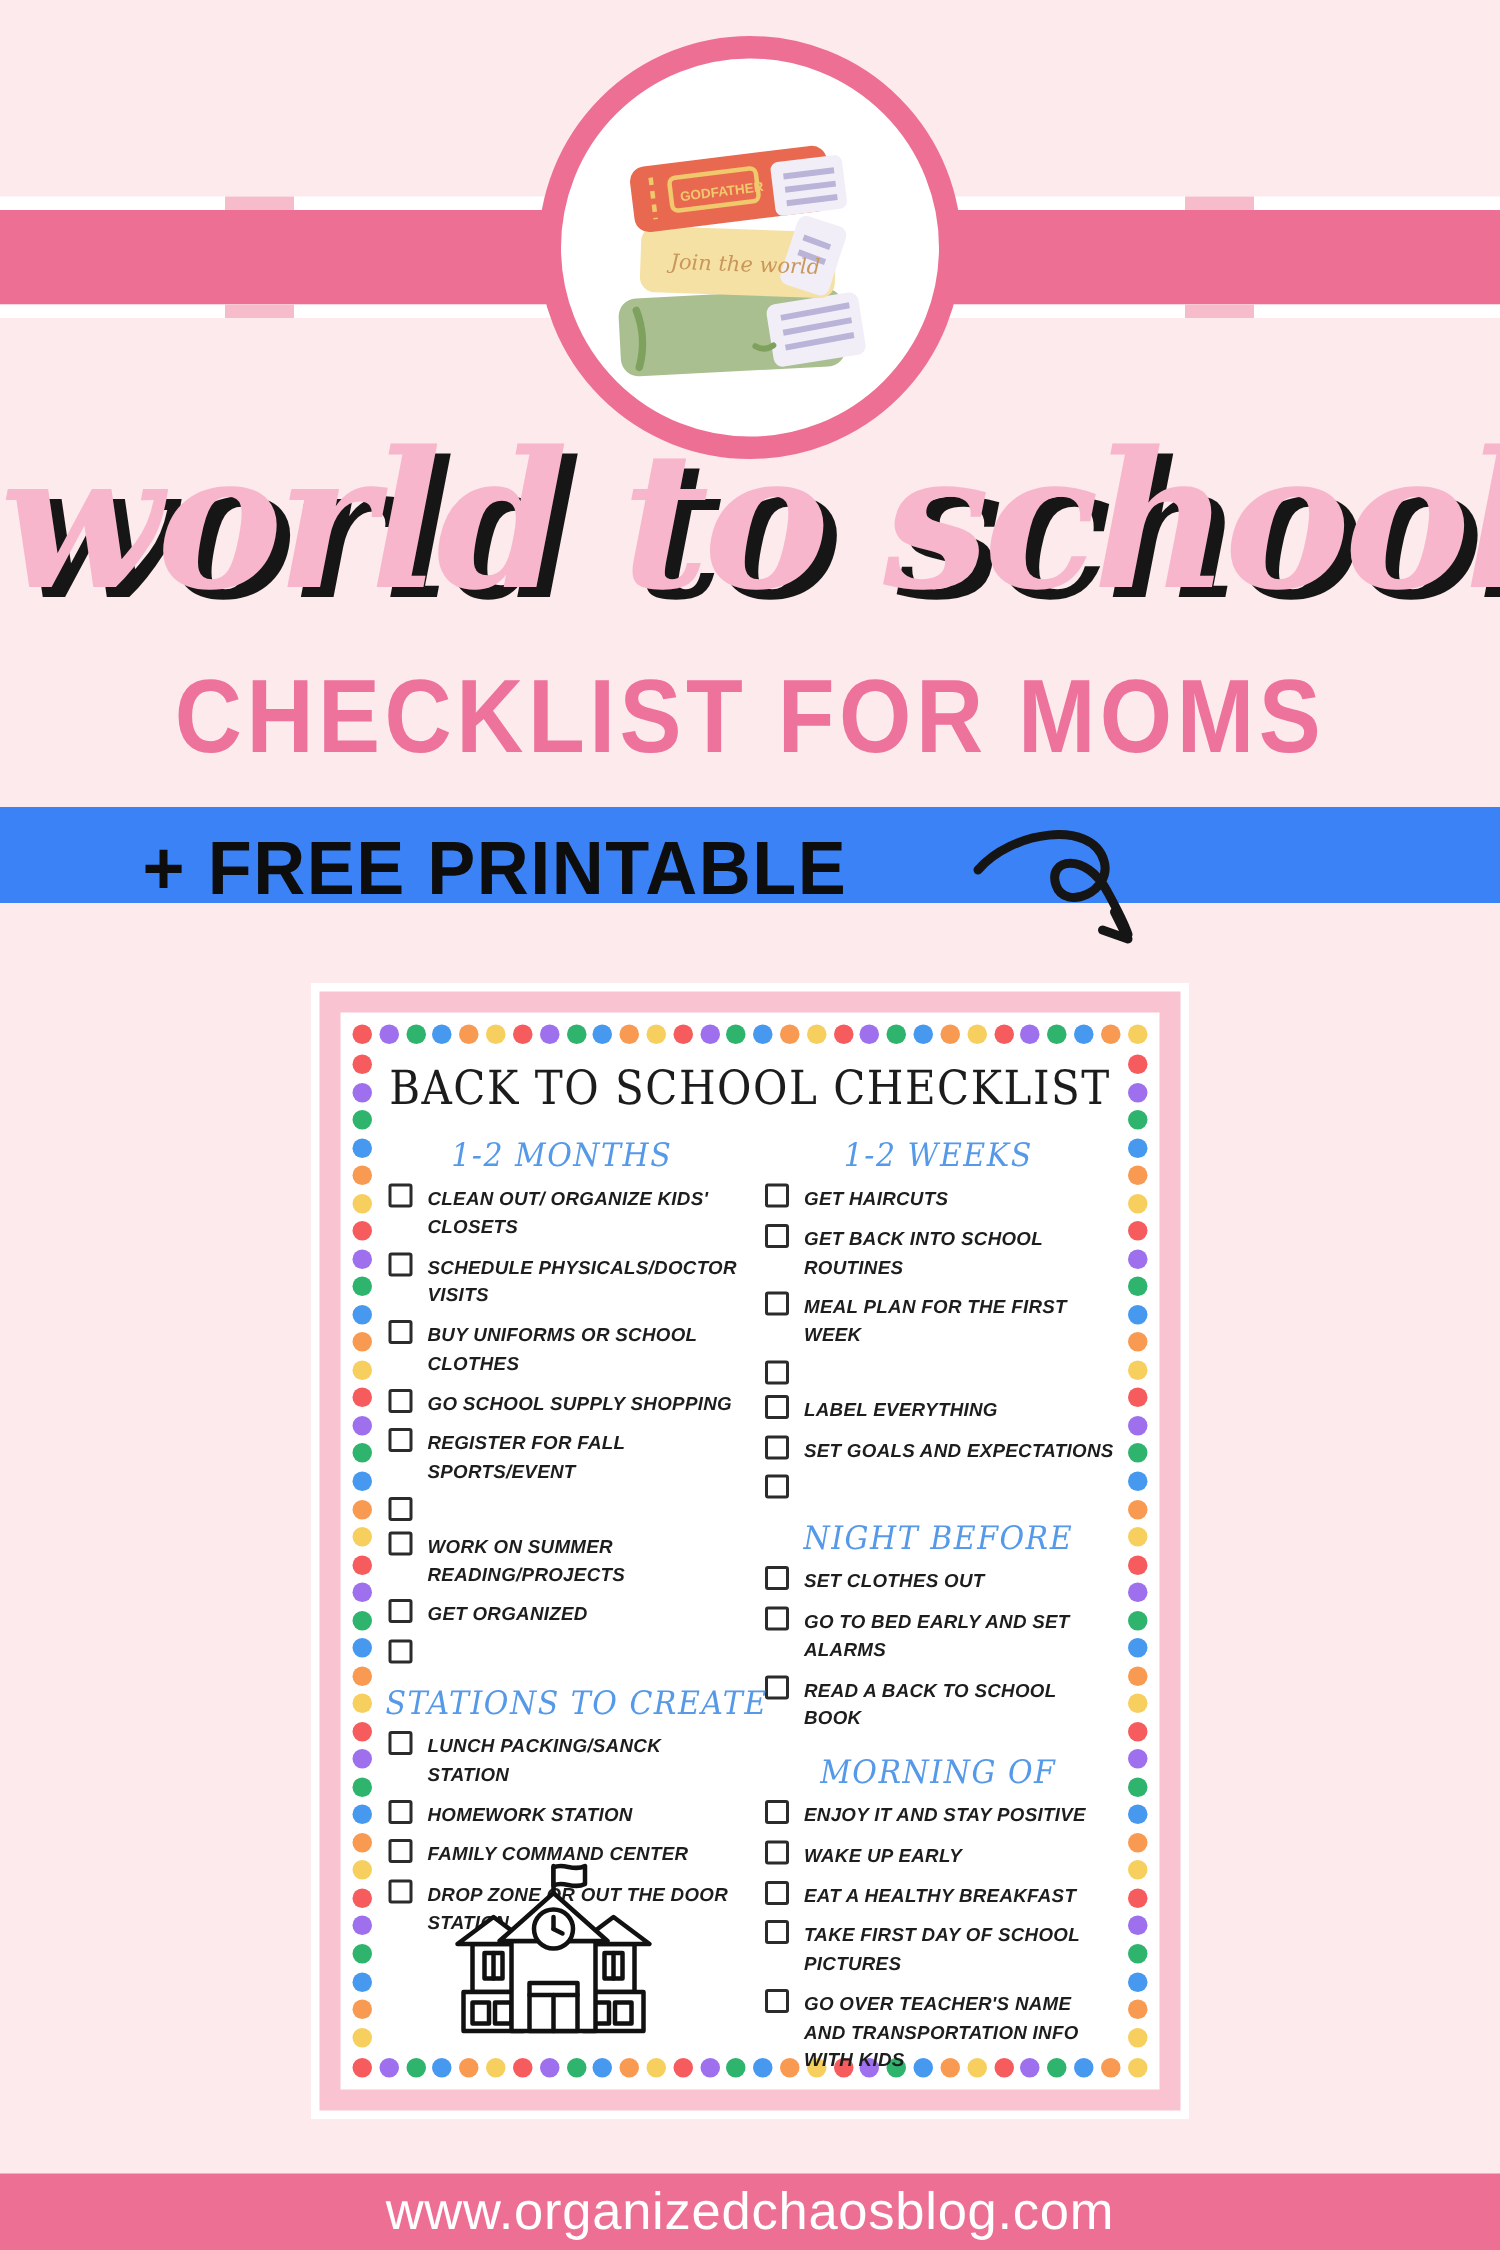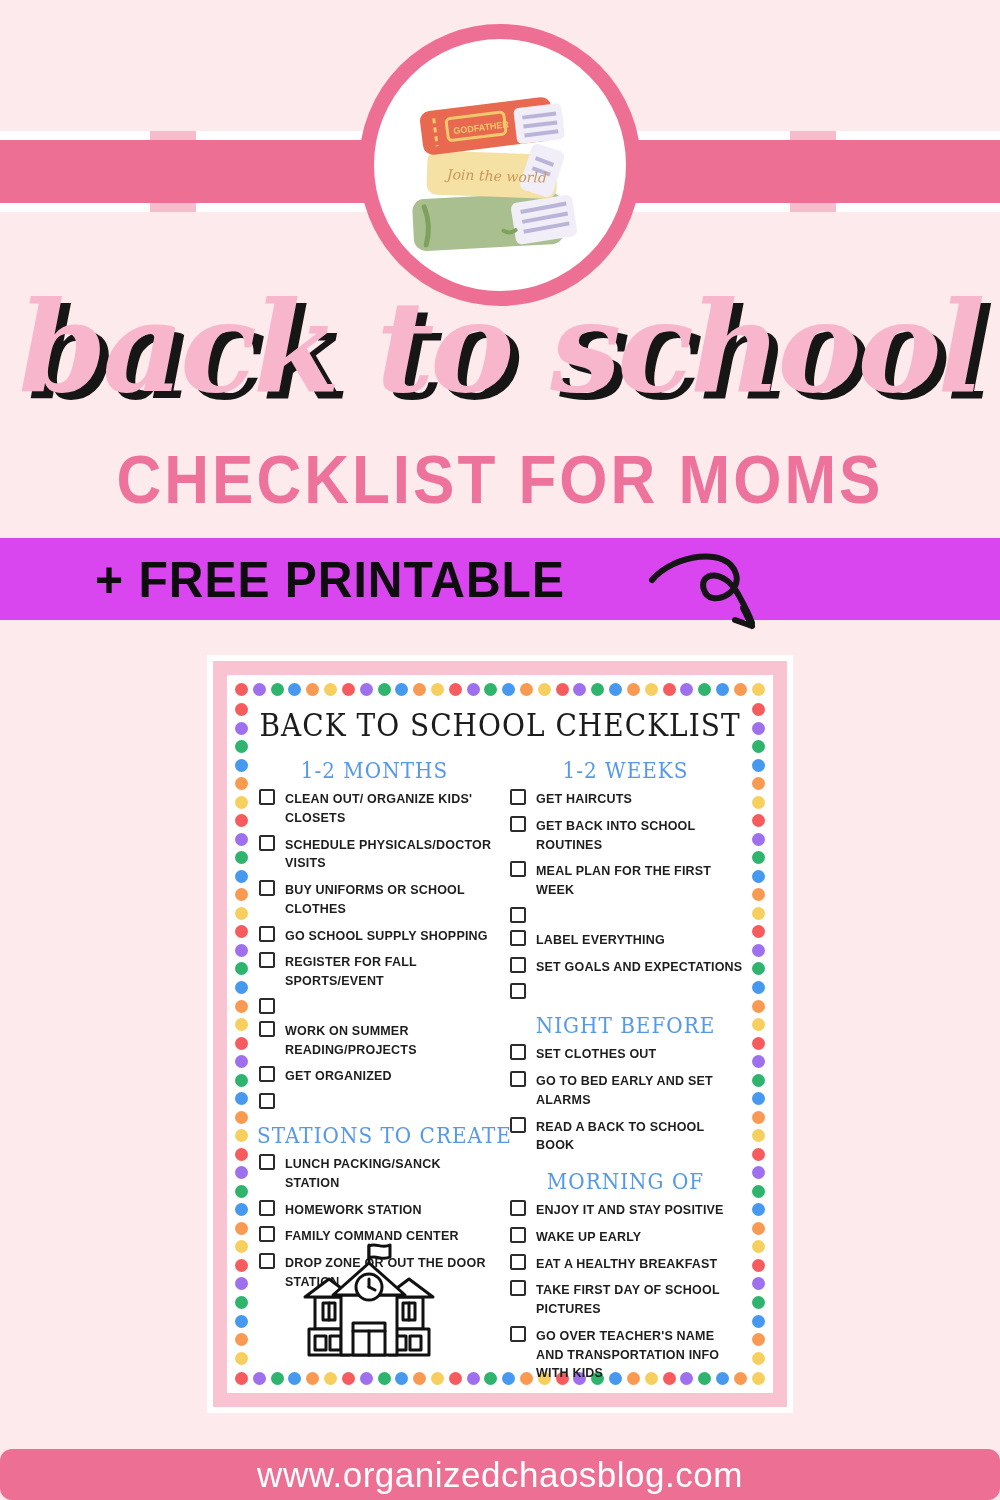--- a/index.html
+++ b/index.html
@@ -41,22 +41,22 @@
   }
   .subtitle {
     position:absolute; top:443px; left:0; width:1000px; text-align:center;
     font-family:"Liberation Sans", sans-serif; font-weight:bold;
     font-size:62px; letter-spacing:3px; color:#ed729c;
     transform:scaleY(1.12); z-index:4; white-space:nowrap;
   }
 
   
   .printable-band {
-    position:absolute; left:0; top:538px; width:1000px; height:82px;
-    background:#d946ef; z-index:2;
+    position:absolute; left:0; top:538px; width:1000px; height:64px;
+    background:#3b82f6; z-index:2;
   }
   .printable-label {
     position:absolute; left:0; top:14px; width:1000px; text-align:center;
     padding-right:340px;
     font-weight:bold; font-size:48px; letter-spacing:1px; color:#0d0d0d;
     transform:scaleY(1.05); white-space:nowrap;
   }
   .arrow-wrap { position:absolute; left:648px; top:12px; width:120px; height:100px; z-index:3; }
 
   
@@ -73,21 +73,21 @@
   .dots-right  { right:8px;  top:28px;  bottom:28px; width:13px; flex-direction:column; }
   .dot { width:13px; height:13px; border-radius:50%; flex:0 0 auto; }
 
   .card-content { position:absolute; left:30px; right:30px; top:26px; bottom:24px; }
   .card-title {
     text-align:center; font-family:"DejaVu Serif", serif; font-size:28px;
     letter-spacing:1px; color:#1c1c1c; transform:scaleY(1.12);
     margin:8px 0 2px; white-space:nowrap;
   }
   .cols { display:flex; gap:16px; margin-top:2px; }
-  .col  { flex:1; min-width:0; }
+  .col  { flex:1; min-width:0;font-style:italic; }
 
   .sec-heading {
     text-align:center; color:#5599e8; font-family:"DejaVu Serif", serif;
     font-size:20px; letter-spacing:1px; margin:14px 0 6px;
     transform:scaleY(1.08); white-space:nowrap;
   }
   .item { display:flex; align-items:flex-start; margin:8px 0; }
   .box {
     flex:0 0 auto; width:16px; height:16px; margin:-1px 10px 0 2px;
     border:2px solid #2b2b2b; border-radius:2px; background:#ffffff;
@@ -95,21 +95,21 @@
   .lab {
     font-size:12.5px; font-weight:bold; letter-spacing:0.2px; line-height:1.5;
     color:#1d1d1d; text-transform:uppercase;
   }
   .school-wrap { text-align:center; margin-top:14px; }
 
   
   .footer {
     position:absolute; left:0; top:1449px; width:1000px; height:51px;
     background:#ee6f94; color:#ffffff; display:flex; align-items:center;
-    justify-content:center; font-size:35px; letter-spacing:0.5px; z-index:2;border-radius:12px;
+    justify-content:center; font-size:35px; letter-spacing:0.5px; z-index:2;
   }
 </style>
 </head>
 <body>
 
 <div class="stripe top"></div>
 <div class="pink-band"></div>
 <div class="stripe bottom"></div>
 
 <div class="badge">
@@ -139,21 +139,21 @@
       <line x1="128" y1="36" x2="162" y2="36" stroke="#b9b4d8" stroke-width="4"></line>
       <line x1="128" y1="45" x2="162" y2="45" stroke="#b9b4d8" stroke-width="4"></line>
       <line x1="128" y1="54" x2="162" y2="54" stroke="#b9b4d8" stroke-width="4"></line>
       <rect x="52" y="28" width="58" height="22" rx="4" fill="none" stroke="#f0c96d" stroke-width="3"></rect>
       <line x1="40" y1="26" x2="40" y2="54" stroke="#f0c96d" stroke-width="3" stroke-dasharray="5 4"></line>
       <text x="58" y="44" font-family="Liberation Sans, sans-serif" font-size="9" font-weight="bold" fill="#f0c96d">GODFATHER</text>
     </g>
   </svg>
 </div>
 
-<div class="script-title">back to school</div>
+<div class="script-title">world to school</div>
 <div class="subtitle">CHECKLIST FOR MOMS</div>
 
 <div class="printable-band">
   <div class="printable-label">+ FREE PRINTABLE</div>
   <div class="arrow-wrap">
     <svg width="120" height="100" viewBox="0 0 120 100">
       <path d="M4,30 C26,4 80,-4 88,24 C94,44 62,58 56,40 C50,22 76,18 90,44 C96,55 101,64 104,73" stroke="#151515" stroke-width="6" fill="none" stroke-linecap="round"></path>
       <path d="M104,76 L95,58 M104,76 L87,70" stroke="#151515" stroke-width="6" fill="none" stroke-linecap="round"></path>
     </svg>
   </div>

